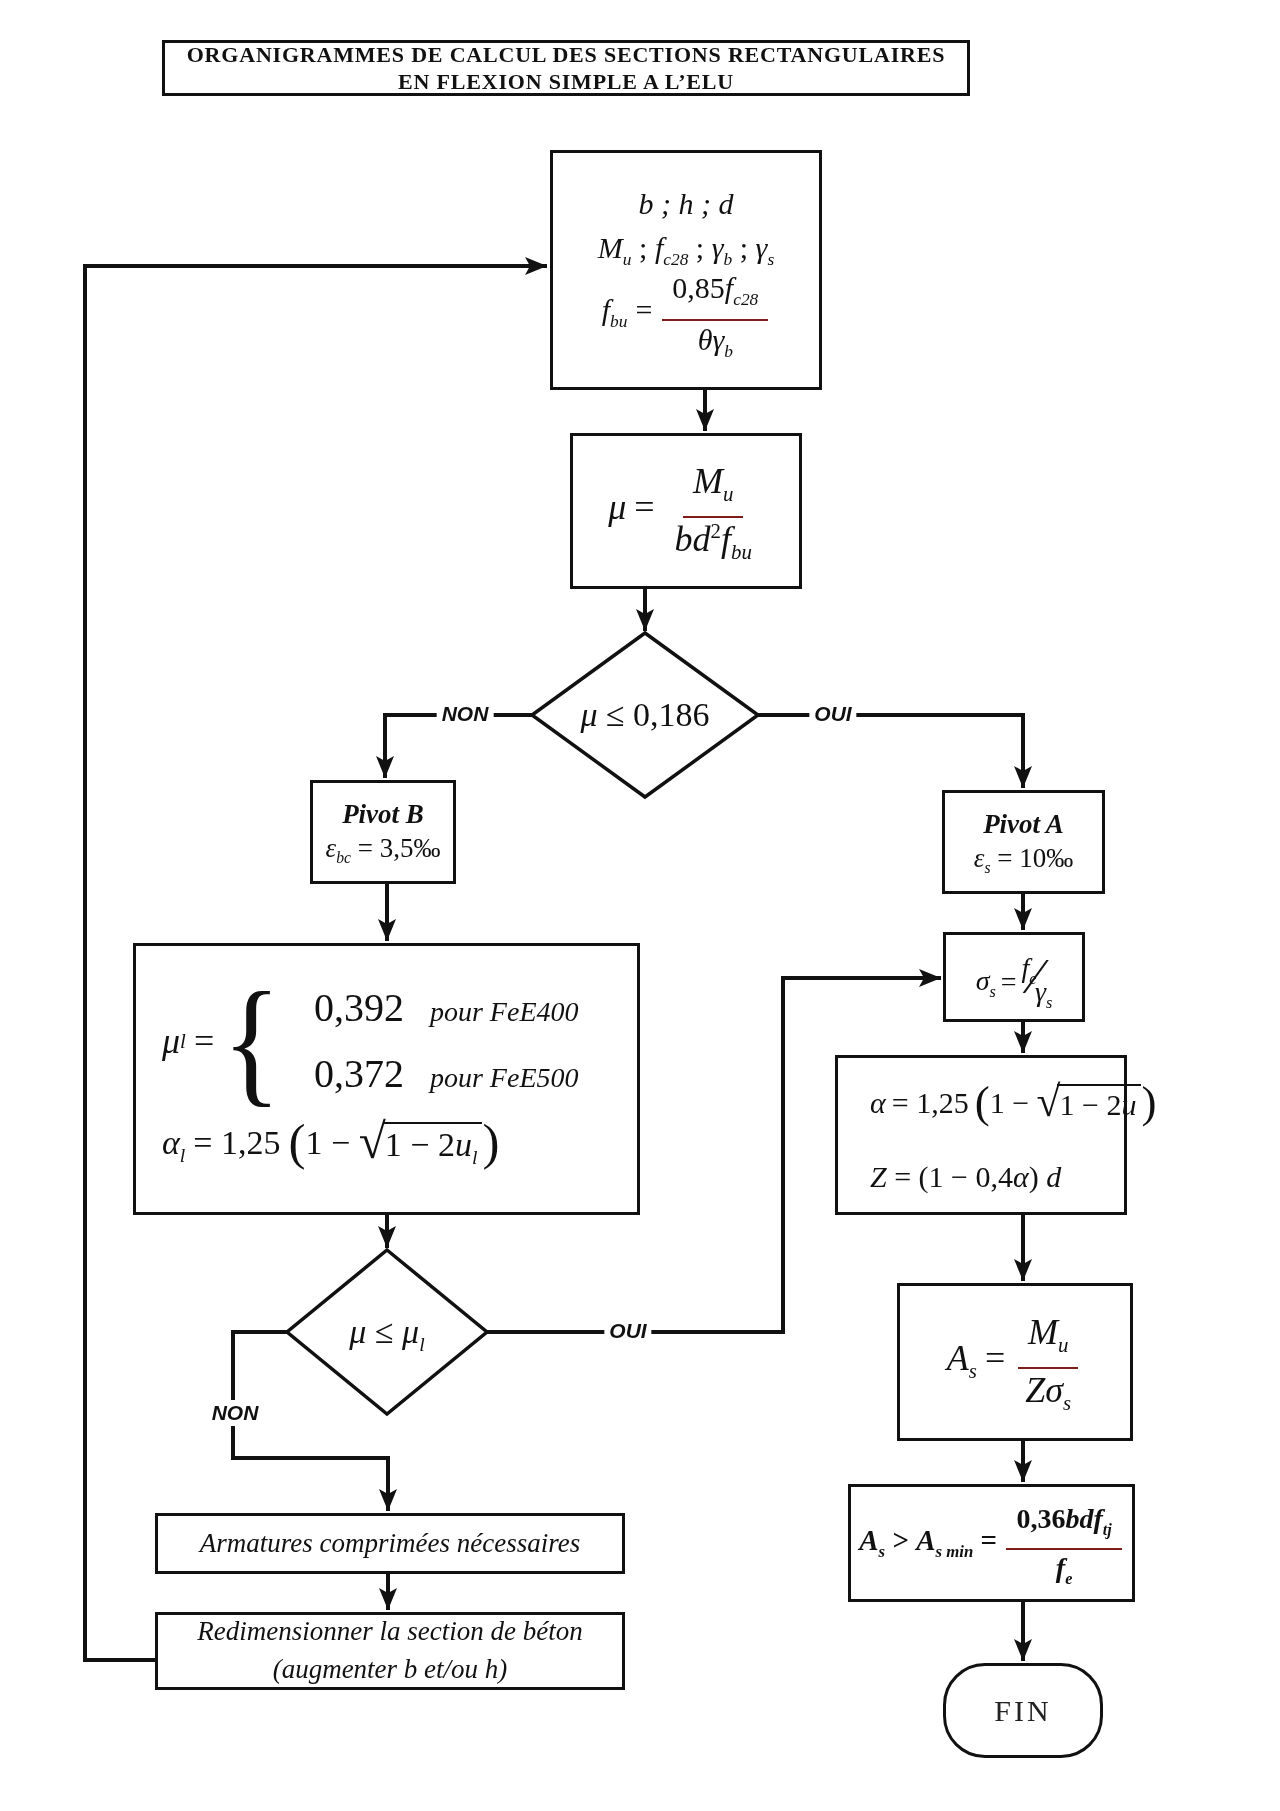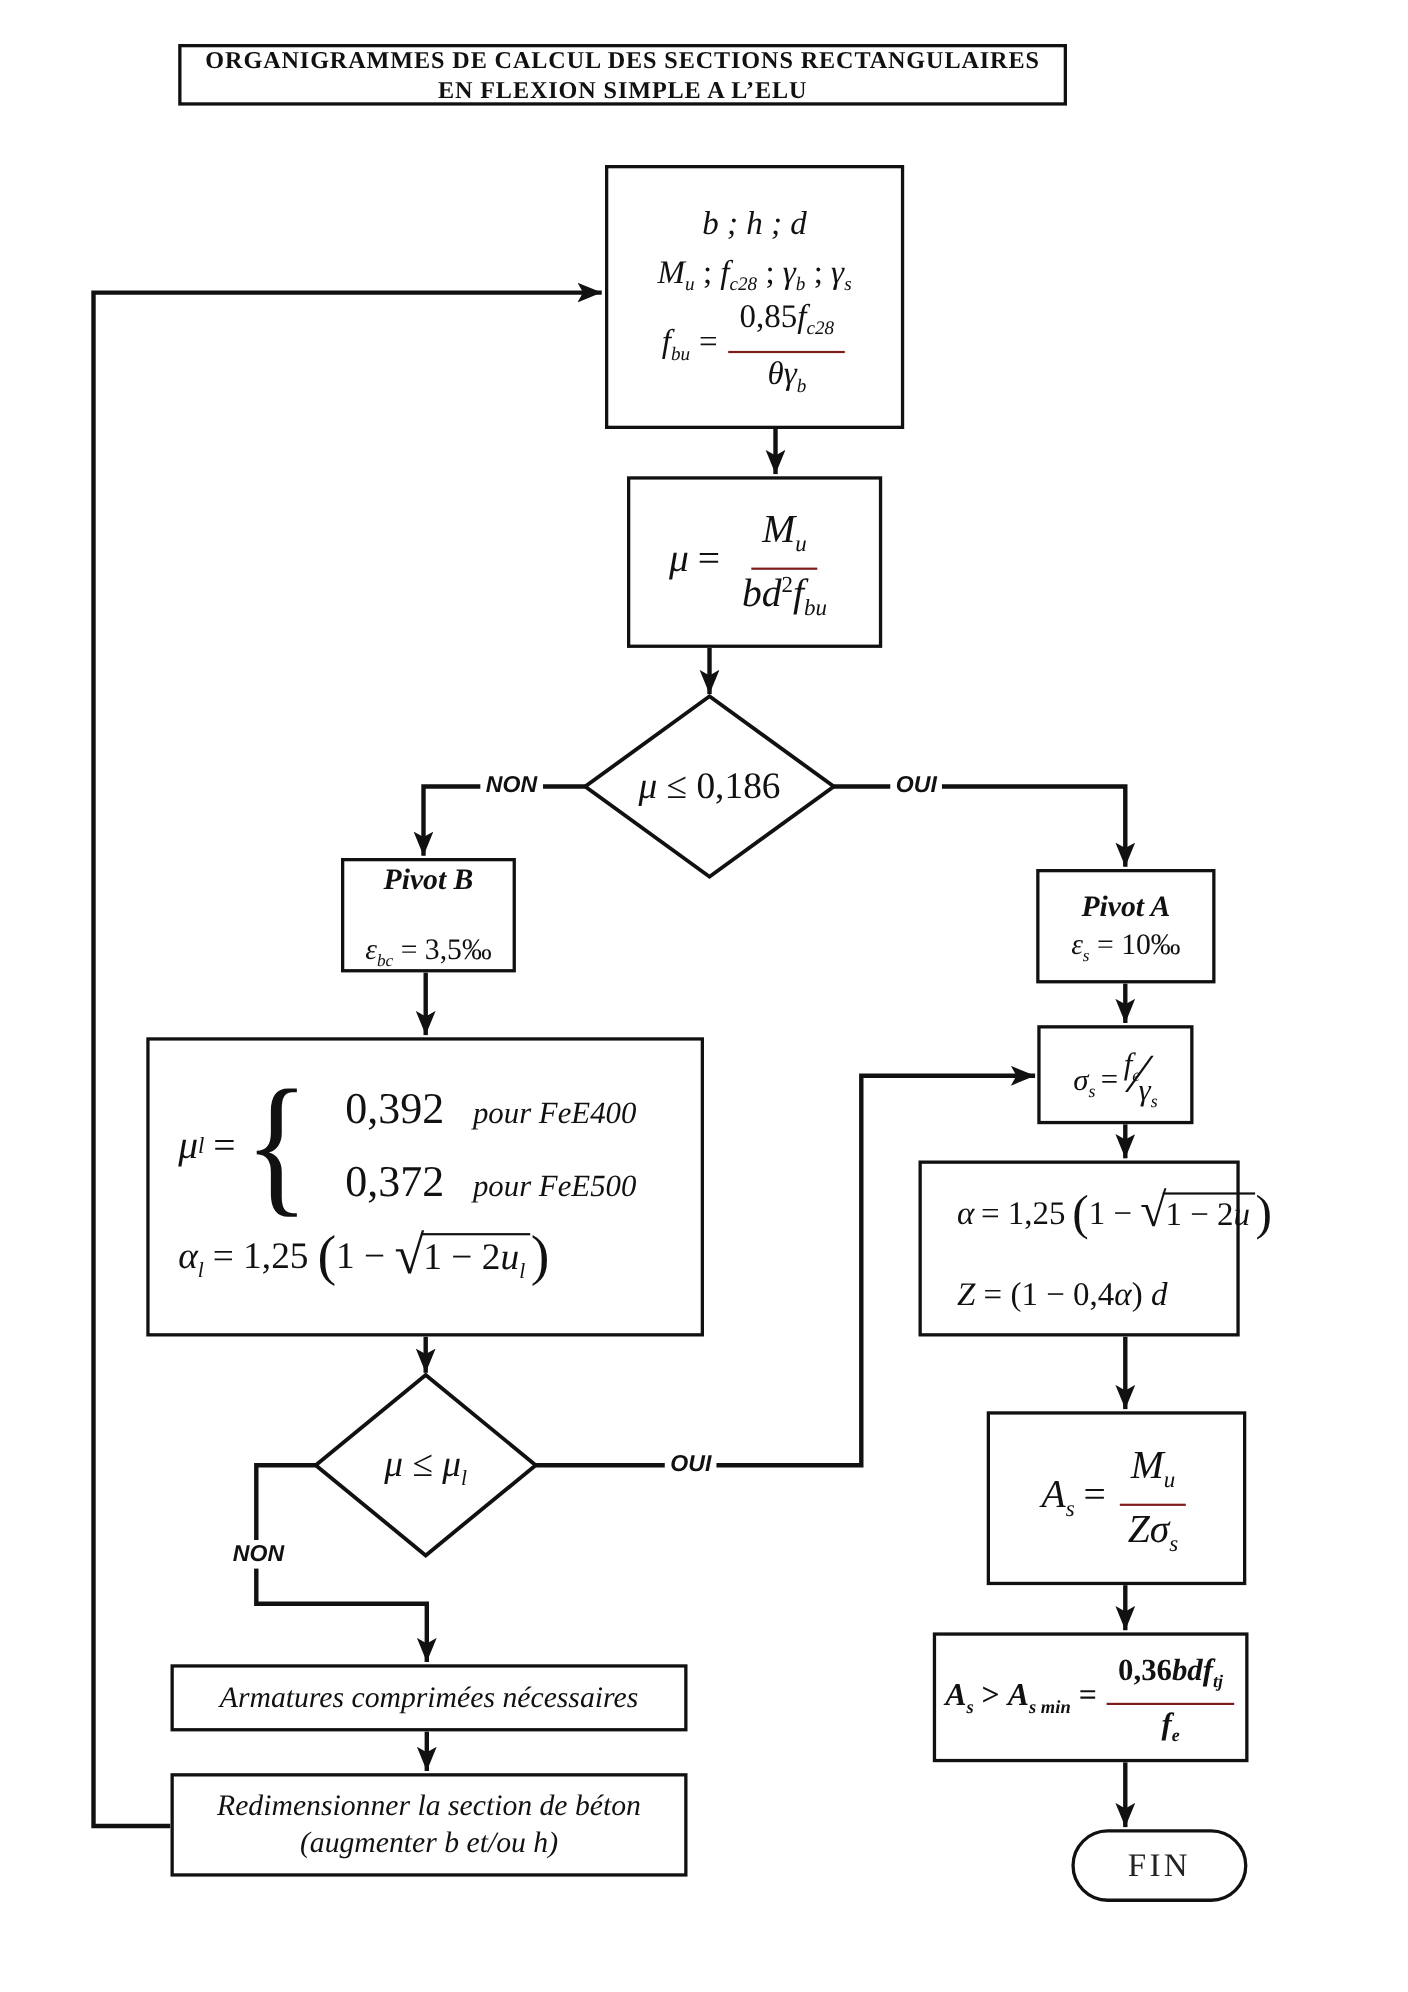--- a/index.html
+++ b/index.html
@@ -96,21 +96,21 @@
 
   <div class="box" style="left:570px; top:433px; width:232px; height:156px; font-size:36px;">
     <div class="row"><span class="math">μ</span><span class="eq">=</span><span class="frac">
           <span class="num"><span class="math">M</span><sub>u</sub></span>
           <span class="den"><span class="math">bd</span><sup>2</sup><span class="math">f</span><sub>bu</sub></span>
         </span></div>
   </div>
 
   <div class="dtext" style="left:645px; top:715px; font-size:34px;"><span class="math">μ</span><span class="up"> ≤ 0,186</span></div>
 
-  <div class="box" style="left:310px; top:780px; width:159px; height:104px; font-size:27px;justify-content:space-between;">
+  <div class="box" style="left:310px; top:780px; width:146px; height:104px; font-size:27px;">
     <div class="row pivot-title">Pivot B</div>
     <div class="row"><span class="math">ε</span><sub>bc</sub><span class="up"> = 3,5‰</span></div>
   </div>
 
   <div class="box" style="left:942px; top:790px; width:163px; height:104px; font-size:27px;">
     <div class="row pivot-title">Pivot A</div>
     <div class="row"><span class="math">ε</span><sub>s</sub><span class="up"> = 10‰</span></div>
   </div>
 
   <div class="box" style="left:133px; top:943px; width:507px; height:272px; font-size:36px; align-items:flex-start; padding-left:26px; gap:12px;">
@@ -157,26 +157,26 @@
     <div class="row"><span class="math">A</span><sub>s</sub><span class="up"> &gt; </span><span class="math">A</span><sub>s min</sub><span class="up"> = </span><span class="frac" style="font-size:28px;">
           <span class="num" style="border-bottom-width:2.5px;"><span class="up">0,36</span><span class="math">bdf</span><sub>tj</sub></span>
           <span class="den"><span class="math">f</span><sub>e</sub></span>
         </span></div>
   </div>
 
   <div class="box" style="left:155px; top:1513px; width:470px; height:61px; font-size:27px; font-style:italic;">
     <div class="row">Armatures comprimées nécessaires</div>
   </div>
 
-  <div class="box" style="left:155px; top:1612px; width:470px; height:94px; font-size:27px; font-style:italic;">
+  <div class="box" style="left:155px; top:1612px; width:470px; height:78px; font-size:27px; font-style:italic;justify-content:space-between;">
     <div class="row">Redimensionner la section de béton</div>
     <div class="row">(augmenter b et/ou h)</div>
   </div>
 
-  <div class="box fin-box" style="left:974px; top:1663px; width:160px; height:66px;">
+  <div class="box fin-box" style="left:943px; top:1663px; width:160px; height:95px;">
     <div class="row">FIN</div>
   </div>
 
   <div class="edge-label" style="left:465px; top:714px;">NON</div>
   <div class="edge-label" style="left:833px; top:714px;">OUI</div>
   <div class="edge-label" style="left:628px; top:1331px;">OUI</div>
   <div class="edge-label" style="left:235px; top:1413px;">NON</div>
 
 </div>
 

